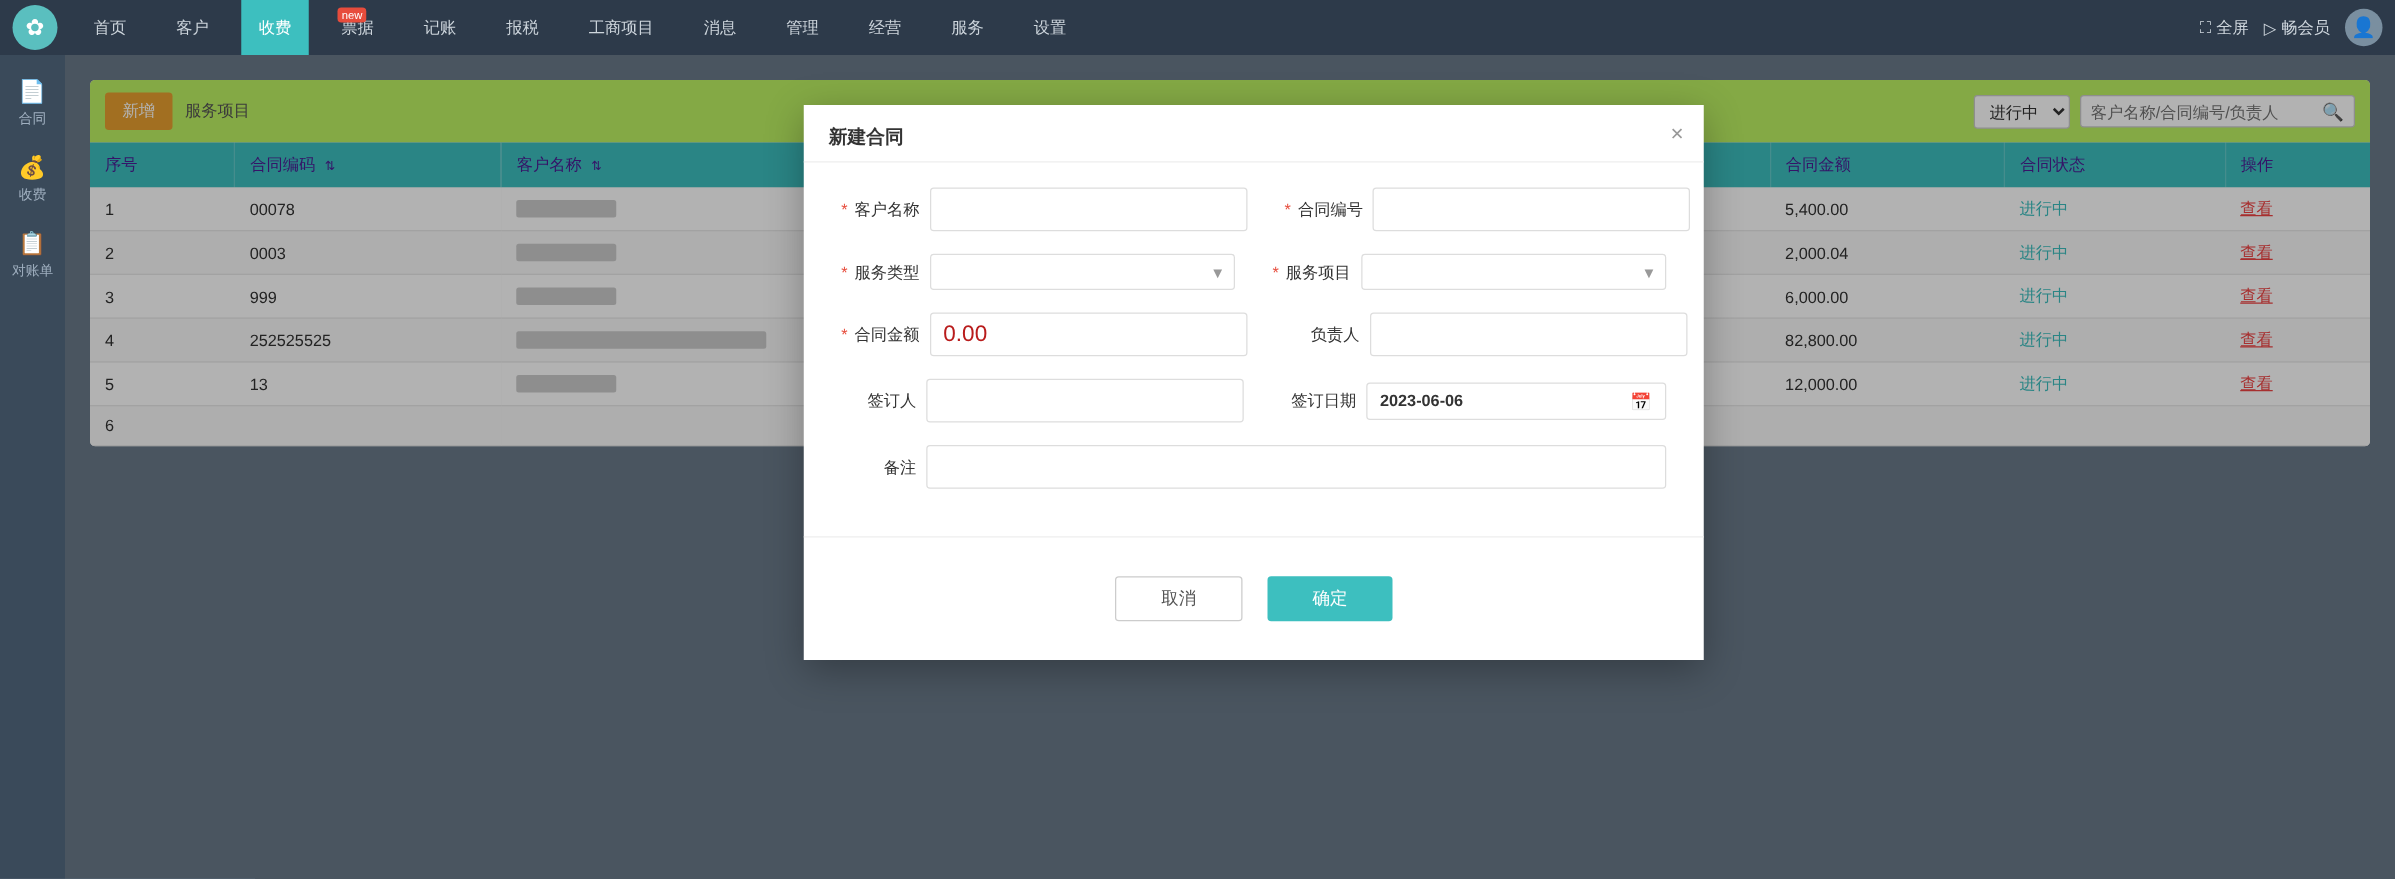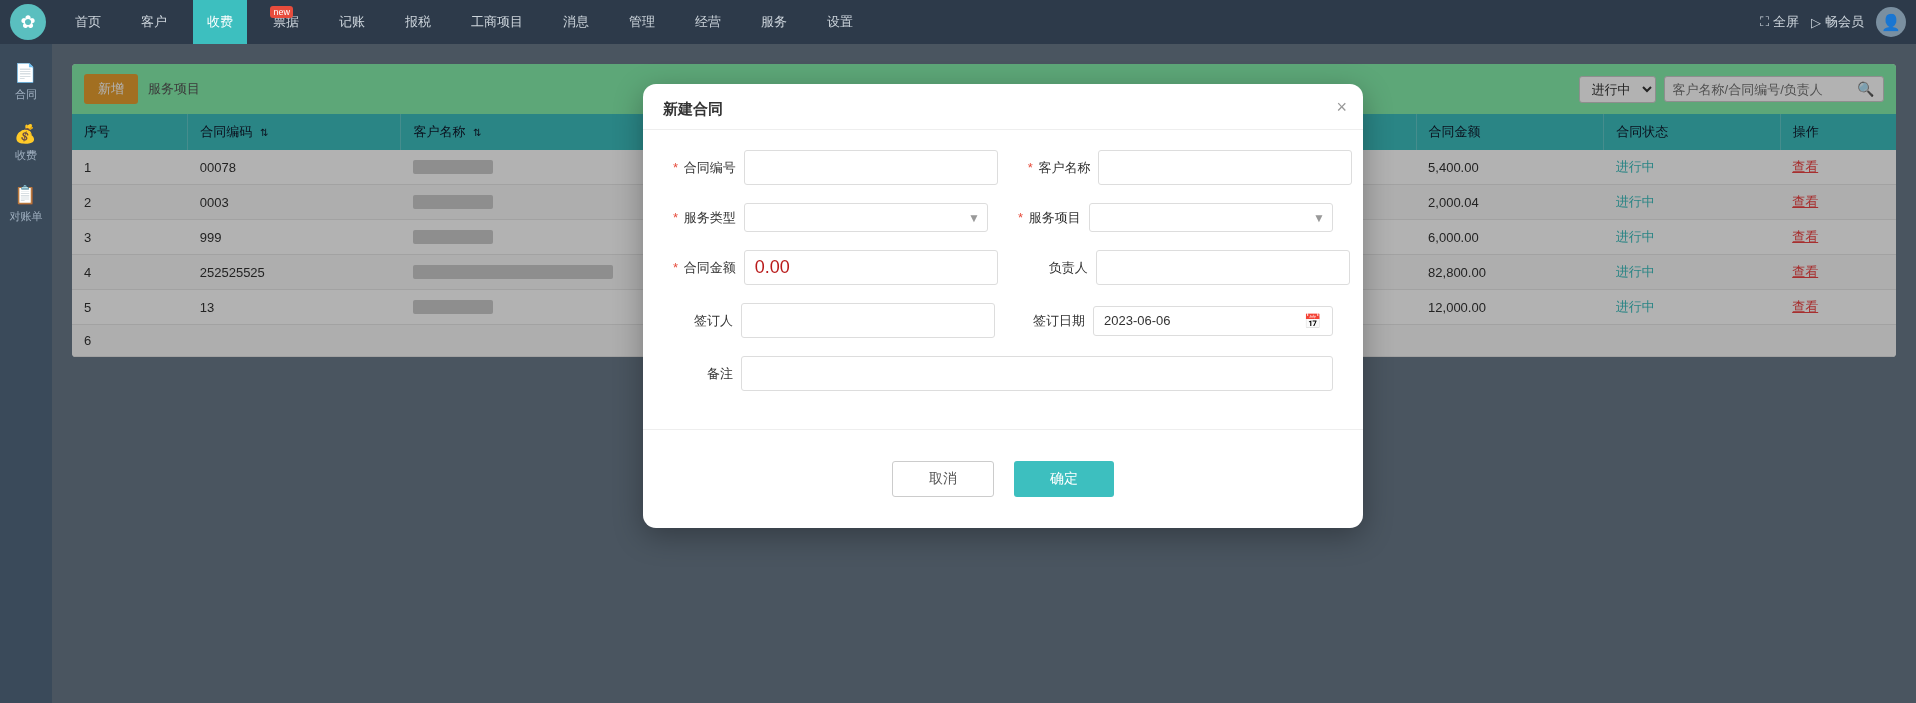--- a/index.html
+++ b/index.html
@@ -93,21 +93,21 @@
       background: #f5f5f5;
       border-radius: 4px;
       overflow: hidden;
     }
 
     
     .toolbar {
       display: flex;
       align-items: center;
       padding: 10px 12px;
-      background: #86efac;
+      background: #bef264;
       gap: 10px;
     }
     .btn-new {
       background: #e8a030;
       color: white;
       border: none;
       padding: 6px 14px;
       border-radius: 3px;
       font-size: 13px;
       cursor: pointer;
@@ -135,21 +135,21 @@
       border: none; outline: none;
       font-size: 13px; color: #333;
       width: 180px;
     }
     .search-icon { color: #999; font-size: 14px; cursor: pointer; }
 
     
     .data-table { width: 100%; border-collapse: collapse; }
     .data-table th {
       background: #3dbfbf;
-      color: #0f172a;
+      color: #4c1d95;
       padding: 9px 12px;
       font-size: 13px;
       font-weight: normal;
       text-align: left;
       border-right: 1px solid rgba(255,255,255,0.2);
     }
     .data-table th:last-child { border-right: none; }
     .data-table td {
       padding: 8px 12px;
       font-size: 13px;
@@ -184,21 +184,21 @@
       top: 0; left: 0; right: 0; bottom: 0;
       background: rgba(0,0,0,0.3);
       display: flex;
       align-items: flex-start;
       justify-content: center;
       padding-top: 40px;
       z-index: 100;
     }
     .modal {
       background: white;
-      border-radius: 13px;
+      border-radius: 0;
       width: 720px;
       padding: 0;
       box-shadow: 0 8px 30px rgba(0,0,0,0.3);
       position: relative;
       margin-left: 38px;
     }
     .modal-header {
       padding: 16px 20px 10px;
       border-bottom: 1px solid #eee;
       font-size: 15px;
@@ -295,20 +295,21 @@
       align-items: center;
       border: 1px solid #ddd;
       border-radius: 3px;
       padding: 6px 10px;
       gap: 6px;
     }
     .input-with-icon input {
       border: none; outline: none;
       font-size: 13px; color: #333;
       flex: 1;
+      font-weight: bold;
     }
   </style>
 </head>
 <body>
 
 <div class="top-nav">
   <div class="logo">
     <span class="logo-icon">✿</span>
   </div>
   <div class="nav-items">
@@ -496,28 +497,28 @@
         <div class="modal-header">
           <span>新建合同</span>
           <button class="modal-close">×</button>
         </div>
         <div class="modal-body">
 
           <div class="form-row">
             <div class="form-group">
               <span class="form-label">
                 <span class="required">*</span>
-                <span>合同编号</span>
+                <span>客户名称</span>
               </span>
               <input class="form-input" type="text" value="" style="">
             </div>
             <div class="form-group">
               <span class="form-label">
                 <span class="required">*</span>
-                <span>客户名称</span>
+                <span>合同编号</span>
               </span>
               <input class="form-input" type="text" value="" style="">
             </div>
           </div>
 
           <div class="form-row">
             <div class="form-group">
               <span class="form-label">
                 <span class="required">*</span>
                 <span>服务类型</span>

